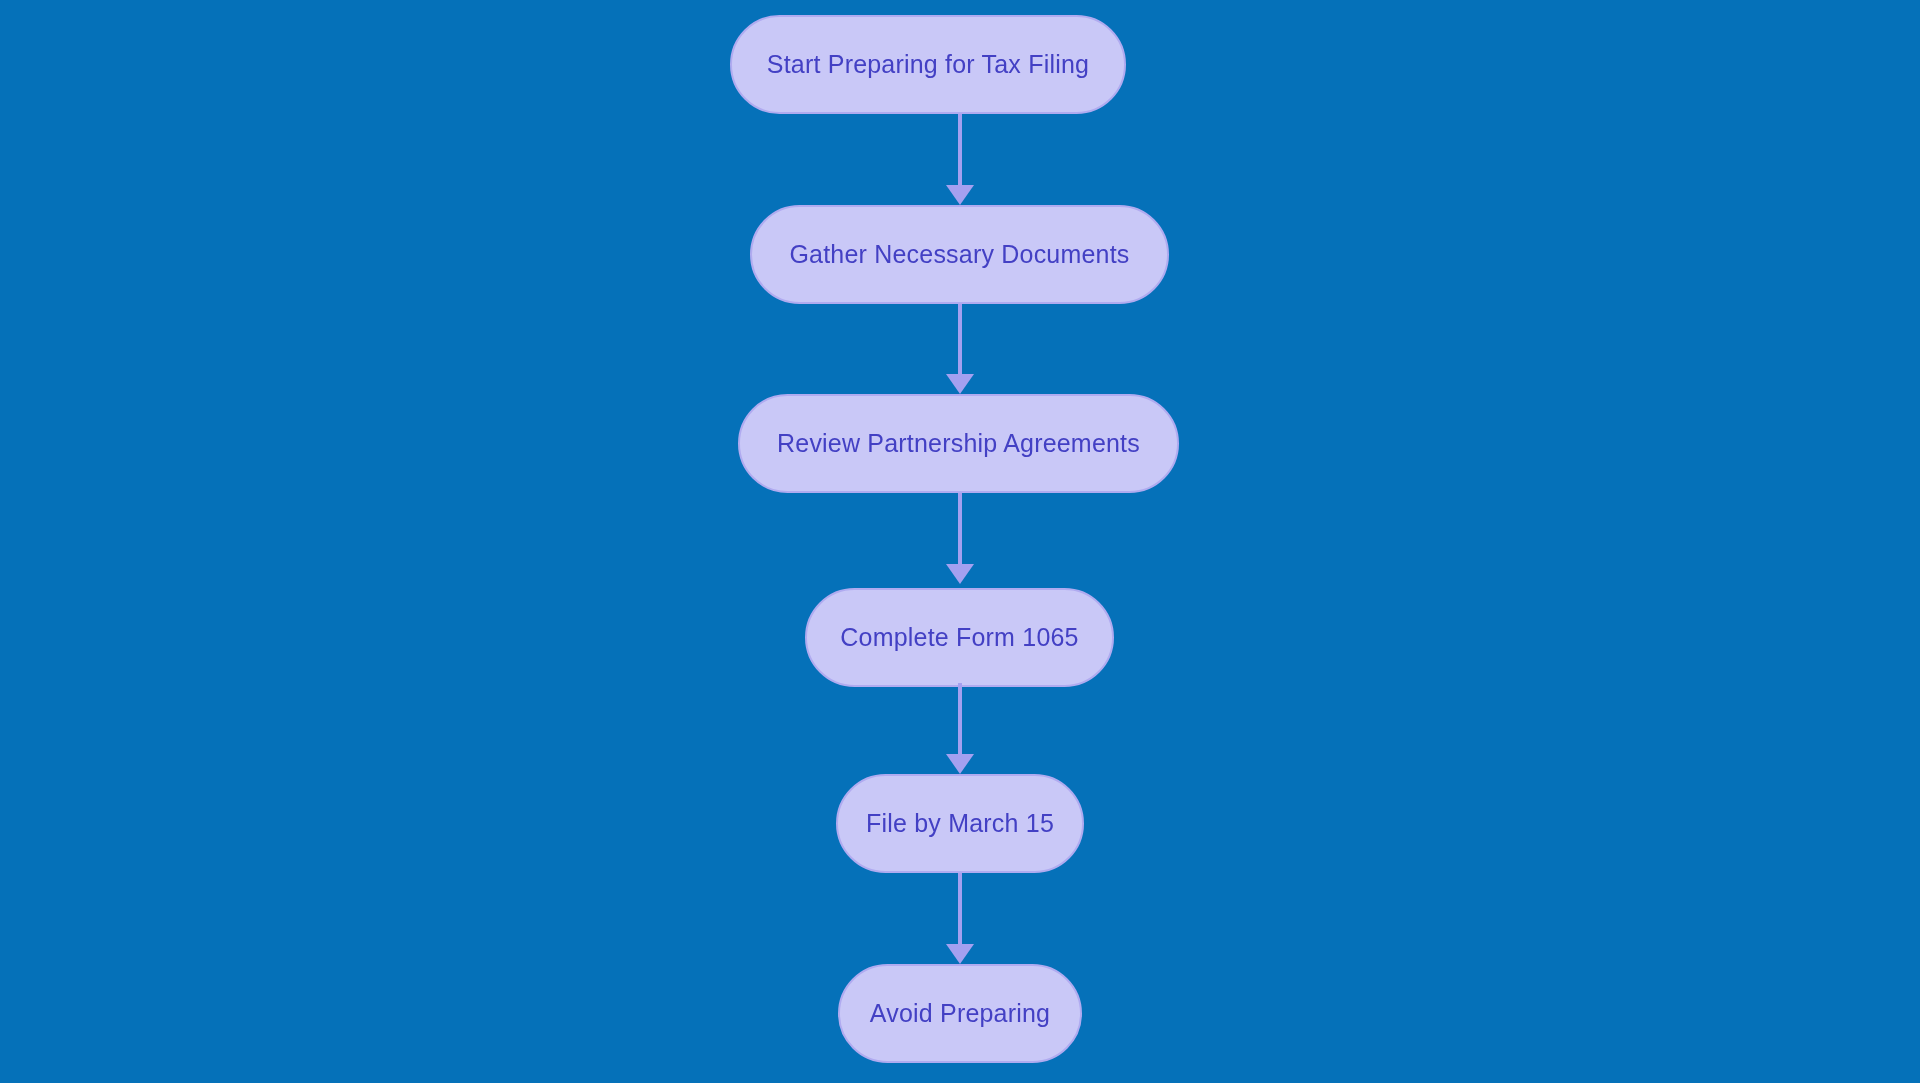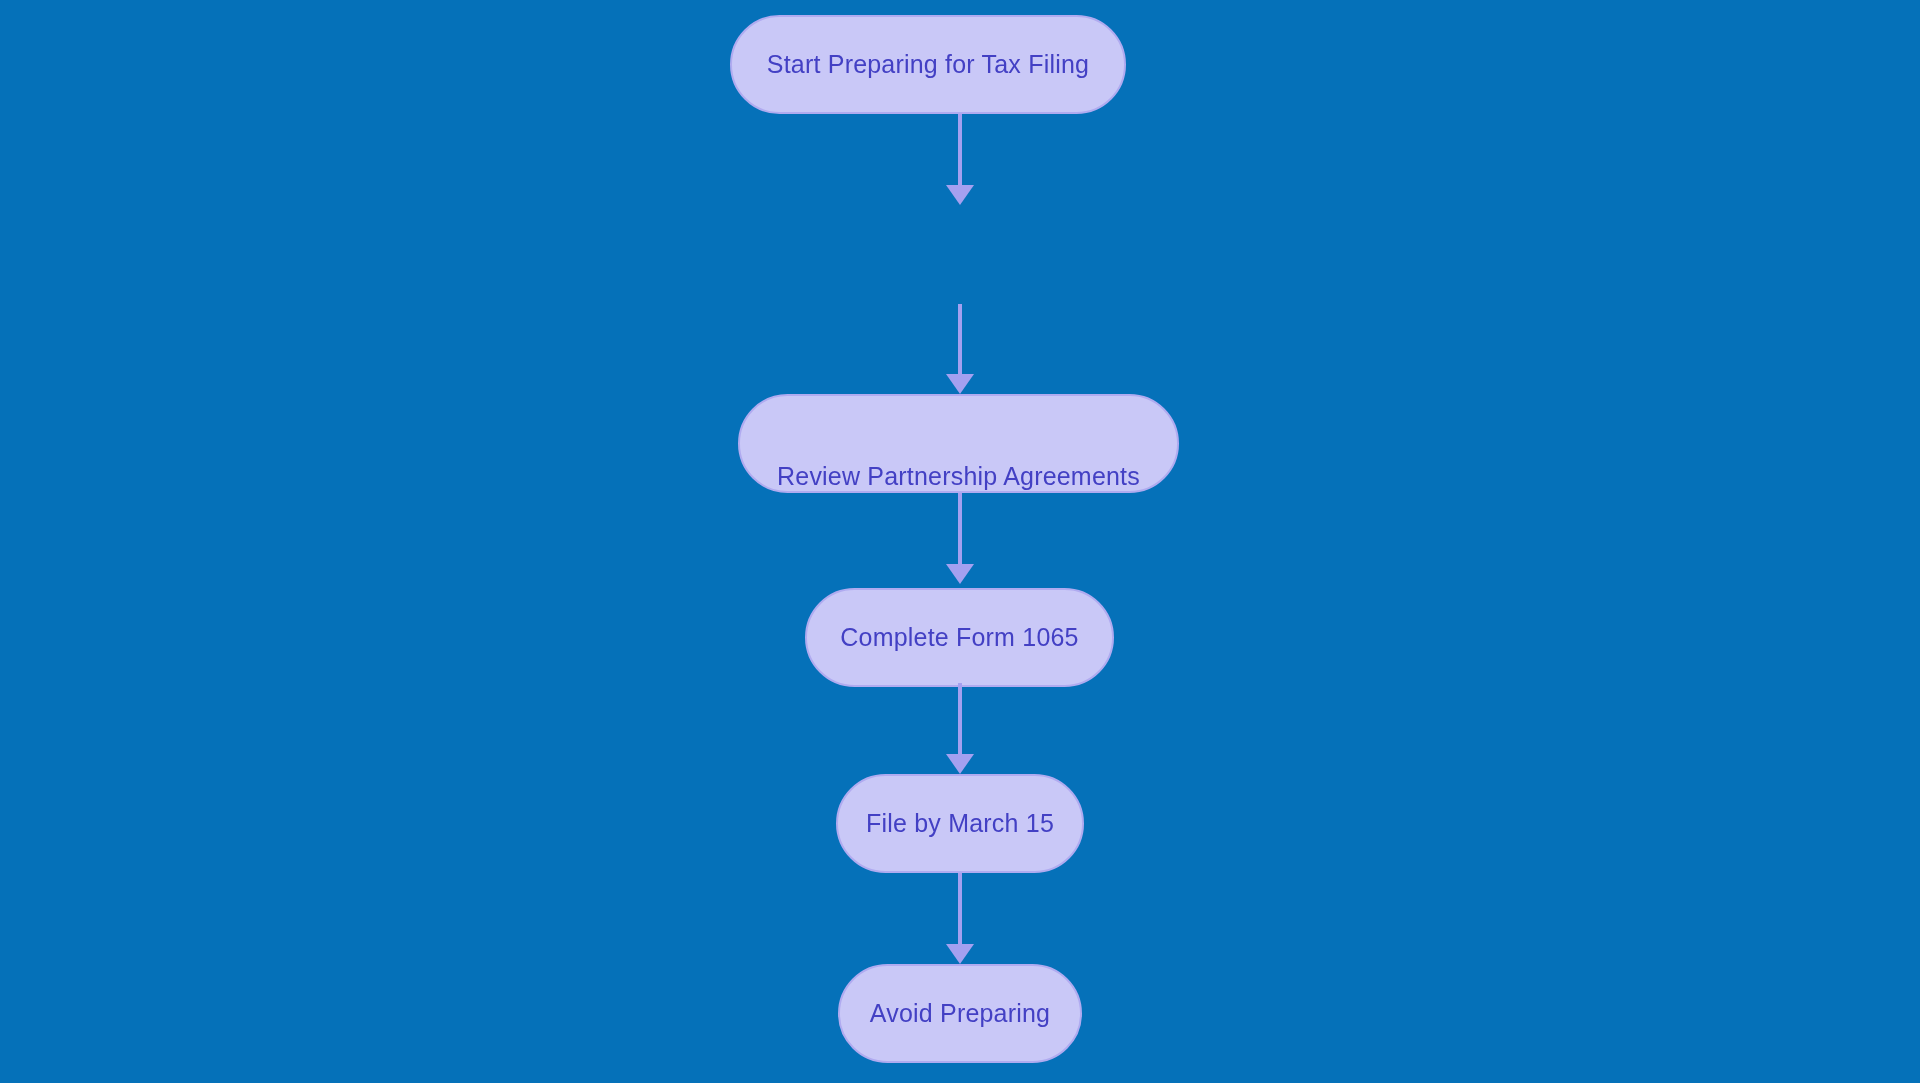--- a/index.html
+++ b/index.html
@@ -27,21 +27,21 @@
     justify-content: center;
   }
   .node span {
     font-size: 25px;
     letter-spacing: 0.2px;
     color: var(--node-text, #4340C4);
     white-space: nowrap;
   }
   .n1 { left: 730px; top: 15px;  width: 396px; }
   .n2 { left: 750px; top: 205px; width: 419px; }
-  .n3 { left: 738px; top: 394px; width: 441px; align-items: flex-end; }
+  .n3 { left: 738px; top: 394px; width: 441px; }
   .n4 { left: 805px; top: 588px; width: 309px; }
   .n5 { left: 836px; top: 774px; width: 248px; }
   .n6 { left: 838px; top: 964px; width: 244px; }
 
   .arrow {
     position: absolute;
     left: 946px;
     width: 28px;
   }
   .a1 { top: 114px; height: 91px; }
@@ -75,20 +75,23 @@
 
   <div class="node n1">
     <span>Start Preparing for Tax Filing</span>
   </div>
 
   <div class="arrow a1">
     <div class="arrow-line"></div>
     <div class="arrow-head"></div>
   </div>
 
+  <div class="node n2">
+    <span>Gather Necessary Documents</span>
+  </div>
 
   <div class="arrow a2">
     <div class="arrow-line"></div>
     <div class="arrow-head"></div>
   </div>
 
   <div class="node n3">
     <span>Review Partnership Agreements</span>
   </div>
 

